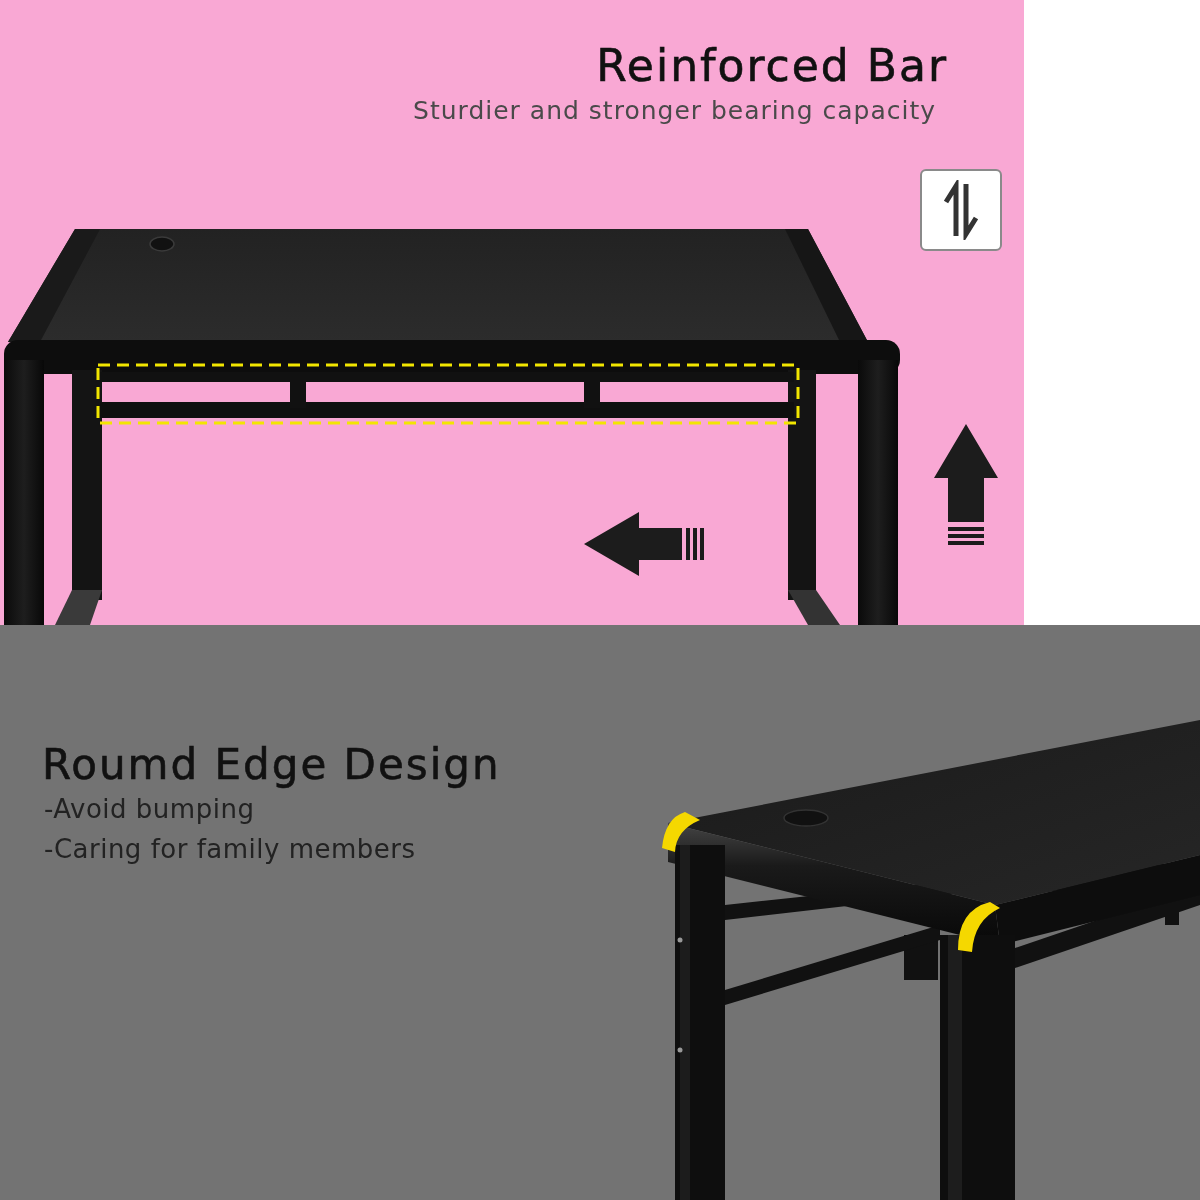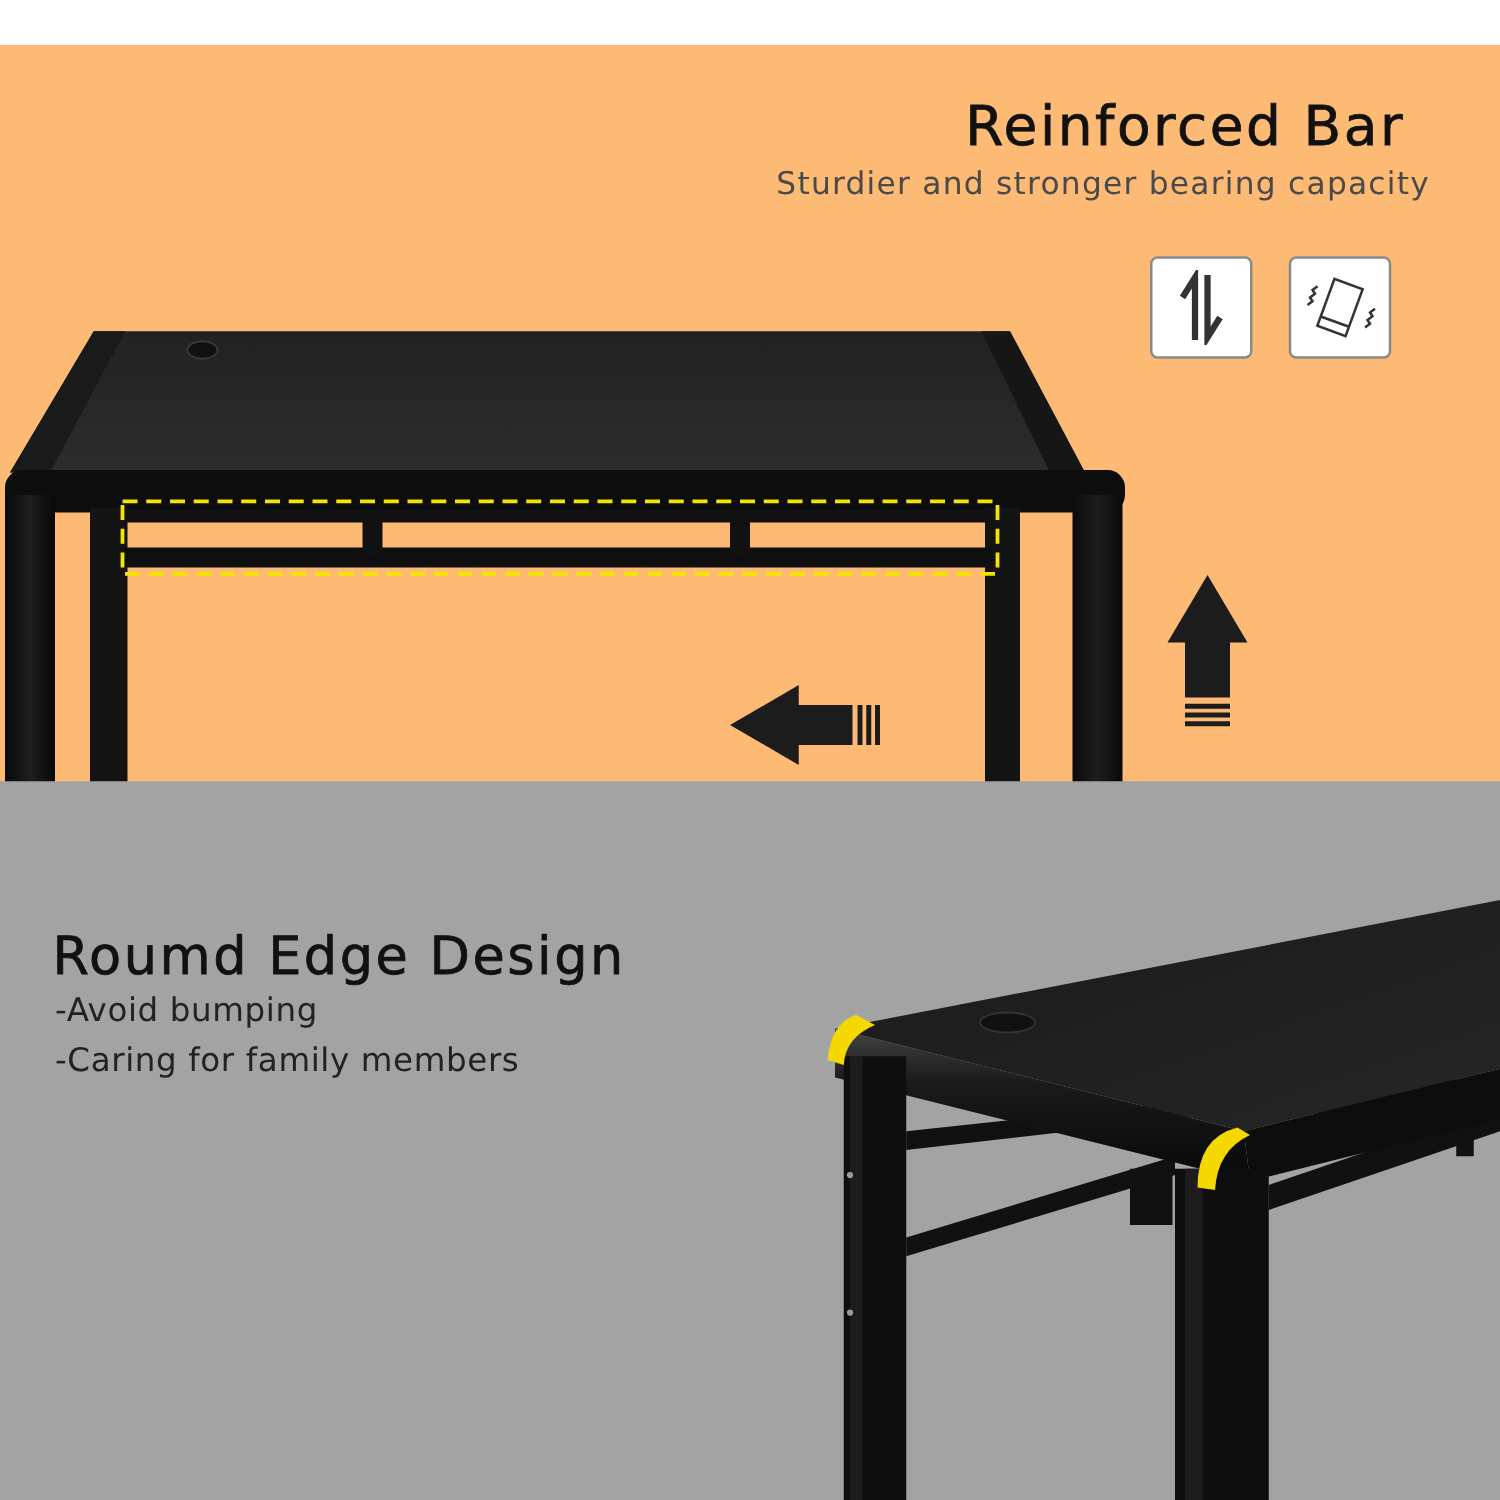--- a/index.html
+++ b/index.html
@@ -1,35 +1,35 @@
 <!DOCTYPE html>
 <html><head>
   <meta charset="utf-8">
   <style>
     * { margin: 0; padding: 0; box-sizing: border-box; }
     html, body { width: 1200px; height: 1200px; overflow: hidden; background: #ffffff; }
     body { position: relative; font-family: "DejaVu Sans", "Liberation Sans", sans-serif; }
 
     .panel-top {
-      position: absolute; left: 0; top: 0; width: 1200px; height: 625px;
-      background: #fdba74; overflow: hidden; margin-top: 36px;
+      position: absolute; left: 0; top: 0; width: 1024px; height: 625px;
+      background: #f9a8d4; overflow: hidden;
     }
     .panel-bottom {
       position: absolute; left: 0; top: 625px; width: 1200px; height: 575px;
-      background: #a3a3a3; overflow: hidden;
+      background: #737373; overflow: hidden;
     }
 
     .heading-top {
       position: absolute; right: 76px; top: 40px;
       font-size: 44px; font-weight: normal; color: #111111;
       letter-spacing: 2px; white-space: nowrap;
       -webkit-text-stroke: 0.6px #111;
     }
     .sub-top {
-      position: absolute; right: 56px; top: 96px;
+      position: absolute; right: 88px; top: 96px;
       font-size: 25px; color: #4a4a4a; letter-spacing: 1px; white-space: nowrap; text-align: center;
     }
 
     .icon-box {
       position: absolute; top: 169px; width: 82px; height: 82px;
       border: 2px solid #8a8a8a; border-radius: 6px; background: #fff;
       display: flex; align-items: center; justify-content: center;
     }
     .icon-box.one { left: 920px; }
     .icon-box.two { left: 1031px; }

